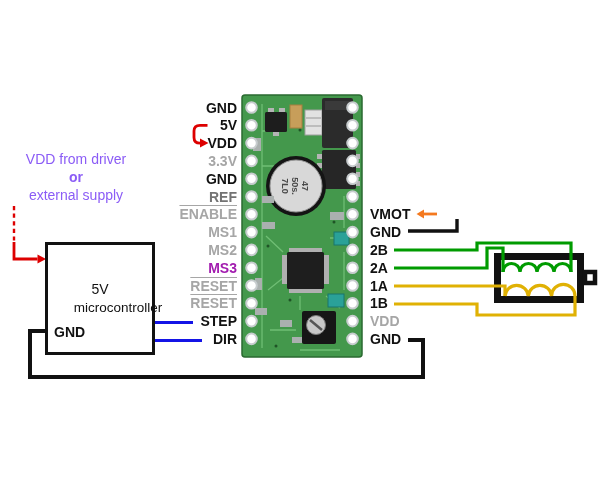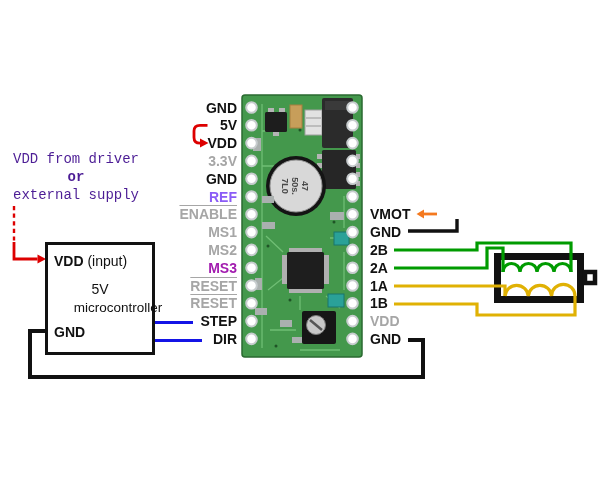--- a/index.html
+++ b/index.html
@@ -184,44 +184,40 @@
       <polygon points="200,138.6 200,147.6 208.5,143.1" fill="#dd0000"></polygon>
     </g>
 
     <g>
       <path d="M14 206 V243" fill="none" stroke-width="2.4" stroke-dasharray="4.2 3.4" stroke="#dd0000"></path>
       <path d="M14 242 V259 H37.5" fill="none" stroke-width="2.8" stroke="#dd0000"></path>
       <polygon points="37.5,254.5 37.5,263.5 46,259" fill="#dd0000"></polygon>
     </g>
   </svg>
 
-  <div class="red-note" style="color: #4c1d95; font-family: Liberation Mono, monospace;">
+  <div class="red-note" style="color: #8b5cf6;">
     <div>VDD from driver</div>
     <div class="or">or</div>
     <div>external supply</div>
   </div>
 
   <div class="mcu-box">
-    <div class="mcu-vdd">
-      <span class="b">VDD</span>
-      <span>(input)</span>
-    </div>
     <div class="mcu-5v">5V</div>
     <div class="mcu-name">microcontroller</div>
     <div class="mcu-gnd b">GND</div>
   </div>
 
 
   <div id="left-pins">
       <div class="pin left" style="top: 98.5px; color: rgb(17, 17, 17);">GND</div>
       <div class="pin left" style="top: 116.3px; color: rgb(17, 17, 17);">5V</div>
       <div class="pin left" style="top: 134.1px; color: rgb(17, 17, 17);">VDD</div>
       <div class="pin left" style="top: 151.9px; color: rgb(166, 166, 166);">3.3V</div>
       <div class="pin left" style="top: 169.7px; color: rgb(17, 17, 17);">GND</div>
-      <div class="pin left" style="top: 187.5px; color: #8b5cf6;">REF</div>
+      <div class="pin left" style="top: 187.5px; color: #737373;">REF</div>
       <div class="pin left ovl" style="top: 205.3px; color: rgb(166, 166, 166);">ENABLE</div>
       <div class="pin left" style="top: 223.1px; color: rgb(166, 166, 166);">MS1</div>
       <div class="pin left" style="top: 240.9px; color: rgb(166, 166, 166);">MS2</div>
       <div class="pin left" style="top: 258.7px; color: #a21caf;">MS3</div>
       <div class="pin left ovl" style="top: 276.5px; color: rgb(166, 166, 166);">RESET</div>
       <div class="pin left ovl" style="top: 294.3px; color: rgb(166, 166, 166);">RESET</div>
       <div class="pin left" style="top: 312.1px; color: rgb(17, 17, 17);">STEP</div>
       <div class="pin left" style="top: 329.9px; color: rgb(17, 17, 17); padding-left: 26px;">DIR</div>
     </div>
   <div id="right-pins">

